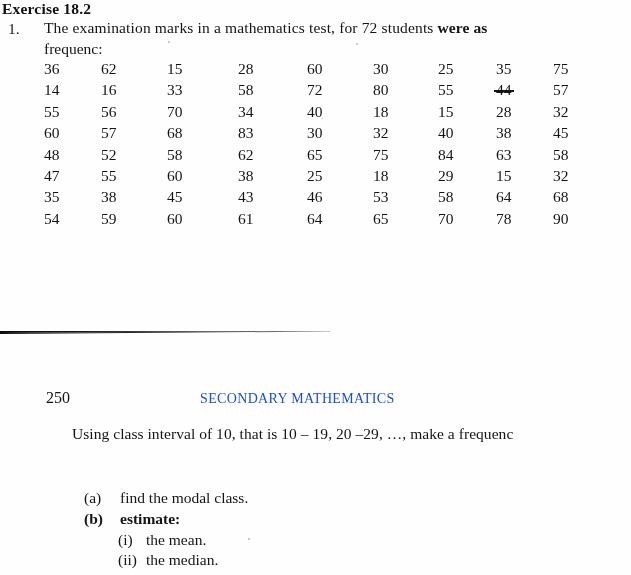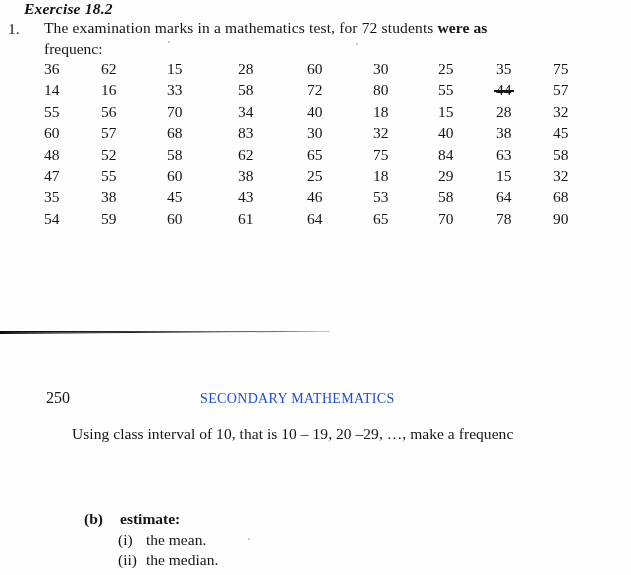--- a/index.html
+++ b/index.html
@@ -16,24 +16,23 @@
     background: #fefefe;
     overflow: hidden;
     font-family: "Liberation Serif", "DejaVu Serif", serif;
     color: #16161a;
     -webkit-font-smoothing: none;
   }
 
   
   .exercise-heading {
     position: absolute;
-    left: 24px;
+    left: 2px;
     top: 0px;
     font-weight: bold;
-    font-style: italic;
     font-size: 15.5px;
     letter-spacing: 0.2px;
     color: #111114;
   }
 
   
   .q-number {
     position: absolute;
     left: 8px;
     top: 20px;
@@ -319,20 +318,23 @@
     <div class="bar2"></div>
   </div>
 
   <div class="page-number">250</div>
 
   <div class="running-head">SECONDARY MATHEMATICS</div>
 
   <div class="para-line1">Using class interval of 10, that is 10 – 19, 20 –29, …, make a frequenc</div>
 
 
+  <div class="subitem item-a">
+    <span class="marker">(a)</span><span>find the modal class.</span>
+  </div>
 
   <div class="subitem item-b">
     <span class="marker">(b)</span><span>estimate:</span>
   </div>
 
   <div class="subitem item-ii">
     <span class="marker roman">(ii)</span><span>the median.</span>
   </div>
 
   <div class="subitem item-i">

